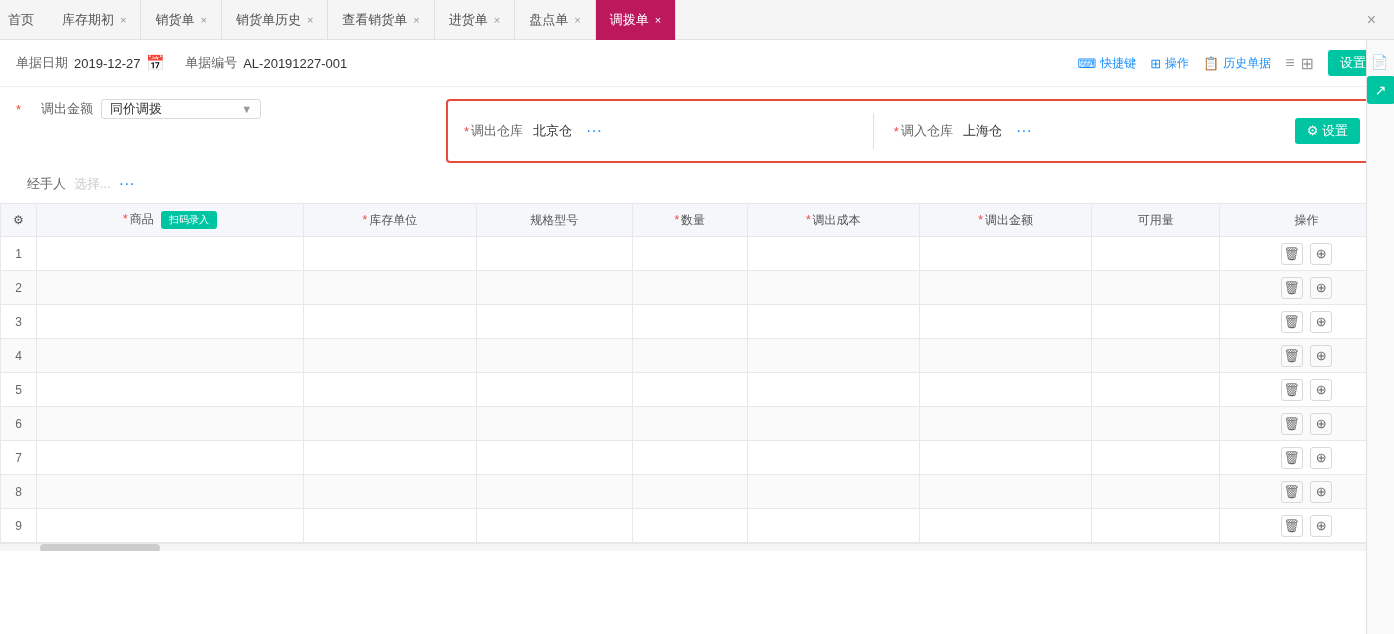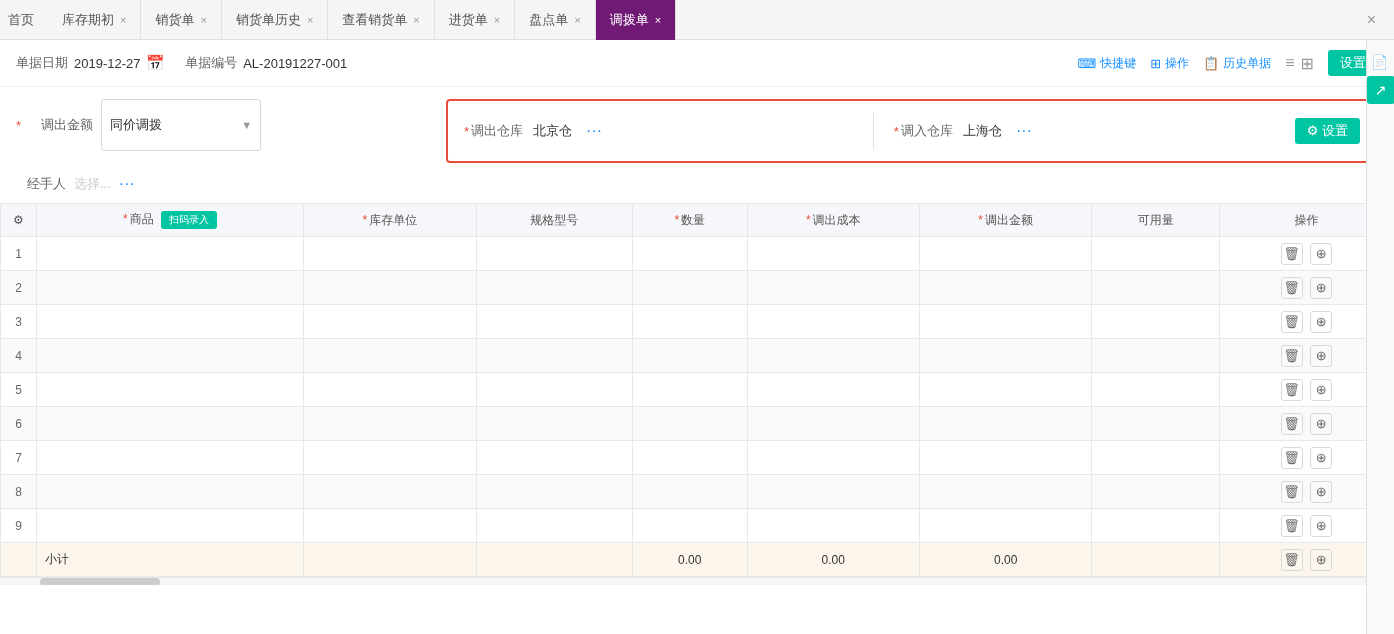--- a/index.html
+++ b/index.html
@@ -10,21 +10,21 @@
       display: flex; align-items: center; background: #f5f5f5; border-bottom: 1px solid #e0e0e0;
       height: 40px; padding: 16px 8px; position: relative;
     }
     .tab-item {
       display: flex; align-items: center; padding: 0 14px; height: 40px;
       cursor: pointer; font-size: 13px; color: #555; white-space: nowrap;
       border-right: 1px solid #e0e0e0; position: relative;
     }
     .tab-item:first-child { padding-left: 0; border-right: none; }
     .tab-item.active {
-      background: #701a75; color: #fff; border-radius: 0;
+      background: #be185d; color: #fff; border-radius: 0;
     }
     .tab-item .close-btn {
       margin-left: 6px; font-size: 11px; color: #999; cursor: pointer;
     }
     .tab-item.active .close-btn { color: #fff; }
     .tab-close-right {
       margin-left: auto; font-size: 16px; color: #999; cursor: pointer; padding: 0 10px;
     }
 
     
@@ -51,21 +51,21 @@
     .form-left { flex: 0 0 420px; }
     .form-right {
       flex: 1; border: 2px solid #e74c3c; border-radius: 4px; padding: 12px 16px;
       margin-left: 10px; display: flex; align-items: center; gap: 0; min-height: 60px;
     }
     .form-row { display: flex; align-items: center; margin-bottom: 10px; }
     .form-row:last-child { margin-bottom: 0; }
     .required-star { color: #e74c3c; margin-right: 2px; }
     .field-label { color: #666; width: 70px; text-align: right; margin-right: 8px; }
     .field-select {
-      border: 1px solid #d9d9d9; border-radius: 3px; padding: 16px 8px;
+      border: 1px solid #d9d9d9; border-radius: 3px; padding: 0 8px;
       min-width: 160px; display: flex; align-items: center; justify-content: space-between;
       cursor: pointer; background: #fff;
     }
     .field-select .arrow { color: #999; font-size: 11px; }
     .field-dots { color: #1890ff; cursor: pointer; margin-left: 8px; font-size: 16px; }
 
     .warehouse-block {
       display: flex; align-items: center; flex: 1; gap: 6px;
     }
     .warehouse-block .wh-label { color: #666; display: flex; align-items: center; }
@@ -384,34 +384,20 @@
       <td></td>
       <td></td>
       <td></td>
       <td></td>
       <td></td>
       <td>
         <span class="op-icon">🗑</span>
         <span class="op-icon">⊕</span>
       </td>
     </tr>
-        <tr class="subtotal-row">
-      <td class="row-num"></td>
-      <td style="text-align: left; font-weight: 500;">小计</td>
-      <td></td>
-      <td></td>
-      <td>0.00</td>
-      <td>0.00</td>
-      <td>0.00</td>
-      <td></td>
-      <td>
-        <span class="op-icon">🗑</span>
-        <span class="op-icon">⊕</span>
-      </td>
-    </tr>
       </tbody>
   </table>
 </div>
 
 <div class="scroll-row">
   <div class="scroll-thumb"></div>
 </div>
 
 <div class="right-sidebar">
   <div class="sidebar-icon">📄</div>

